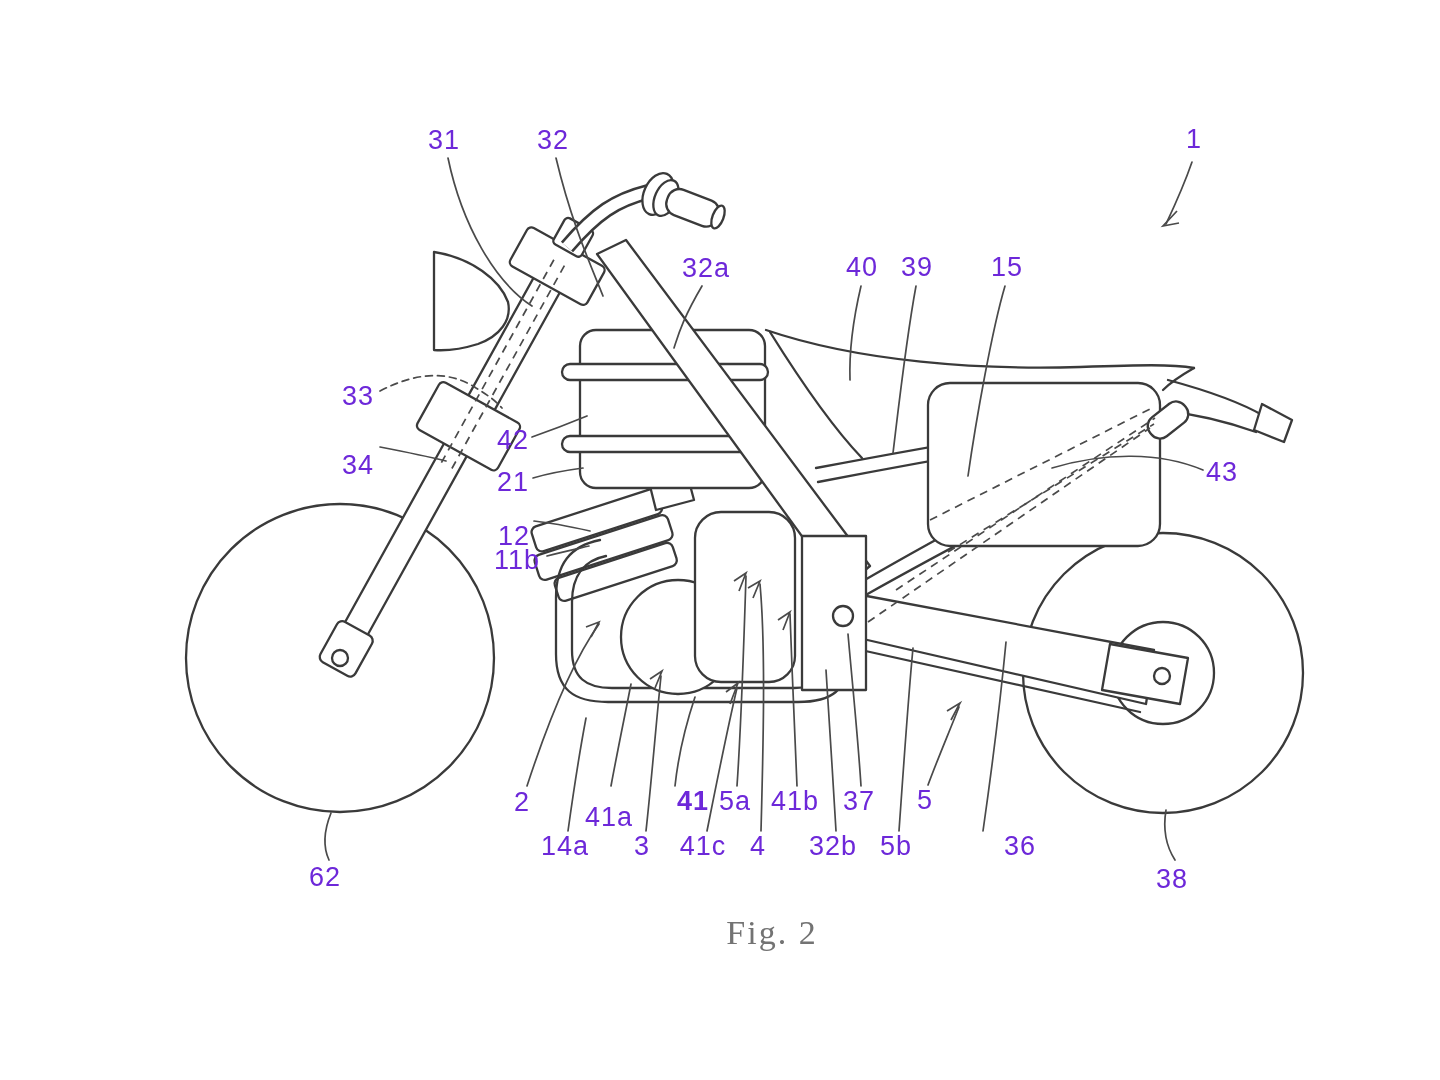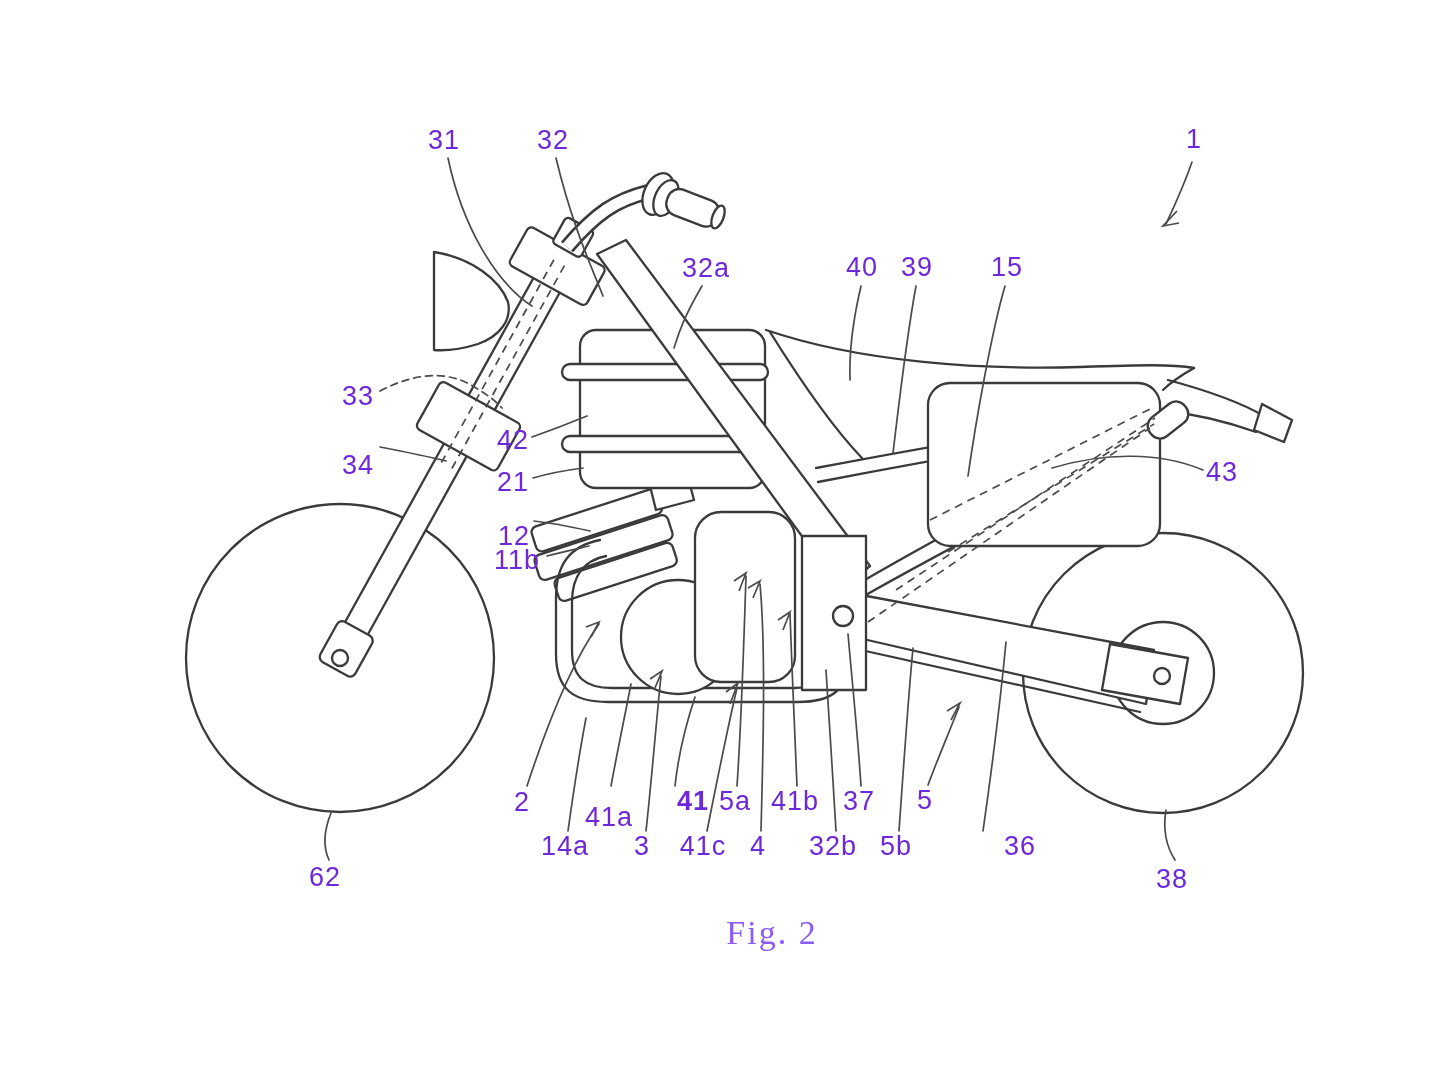--- a/index.html
+++ b/index.html
@@ -3,21 +3,21 @@
 <meta charset="utf-8">
 <style>
   html,body{margin:0;padding:0;background:#fff;}
   #stage{position:relative;width:1440px;height:1080px;background:#ffffff;overflow:hidden;
          font-family:"Liberation Sans",sans-serif;}
   #drawing{position:absolute;left:0;top:0;}
   #labels-layer{position:absolute;left:0;top:0;width:100%;height:100%;pointer-events:none;}
   .ref-label{position:absolute;transform:translate(-50%,-50%);font-size:27px;color:#6d28d9;
              letter-spacing:1px;white-space:nowrap;}
   .fig-caption{position:absolute;transform:translate(-50%,-50%);font-family:"Liberation Serif",serif;
-               font-size:34px;color:#8b5cf6;letter-spacing:2px;}
+               font-size:34px;color:#737373;letter-spacing:2px;}
   svg *{vector-effect:non-scaling-stroke;}
   .ln{fill:none;stroke:#3a3a3a;stroke-width:2.3;stroke-linecap:round;stroke-linejoin:round;}
   .pt{fill:#ffffff;stroke:#3a3a3a;stroke-width:2.3;stroke-linejoin:round;}
   .ld{fill:none;stroke:#4a4a4a;stroke-width:1.7;stroke-linecap:round;}
   .lddash{stroke-dasharray:7 5;}
   .dsh{fill:none;stroke:#4a4a4a;stroke-width:1.7;stroke-dasharray:8 6;}
   .arrow{fill:none;stroke:#4a4a4a;stroke-width:1.7;stroke-linejoin:miter;}
 </style>
 </head>
 <body>

